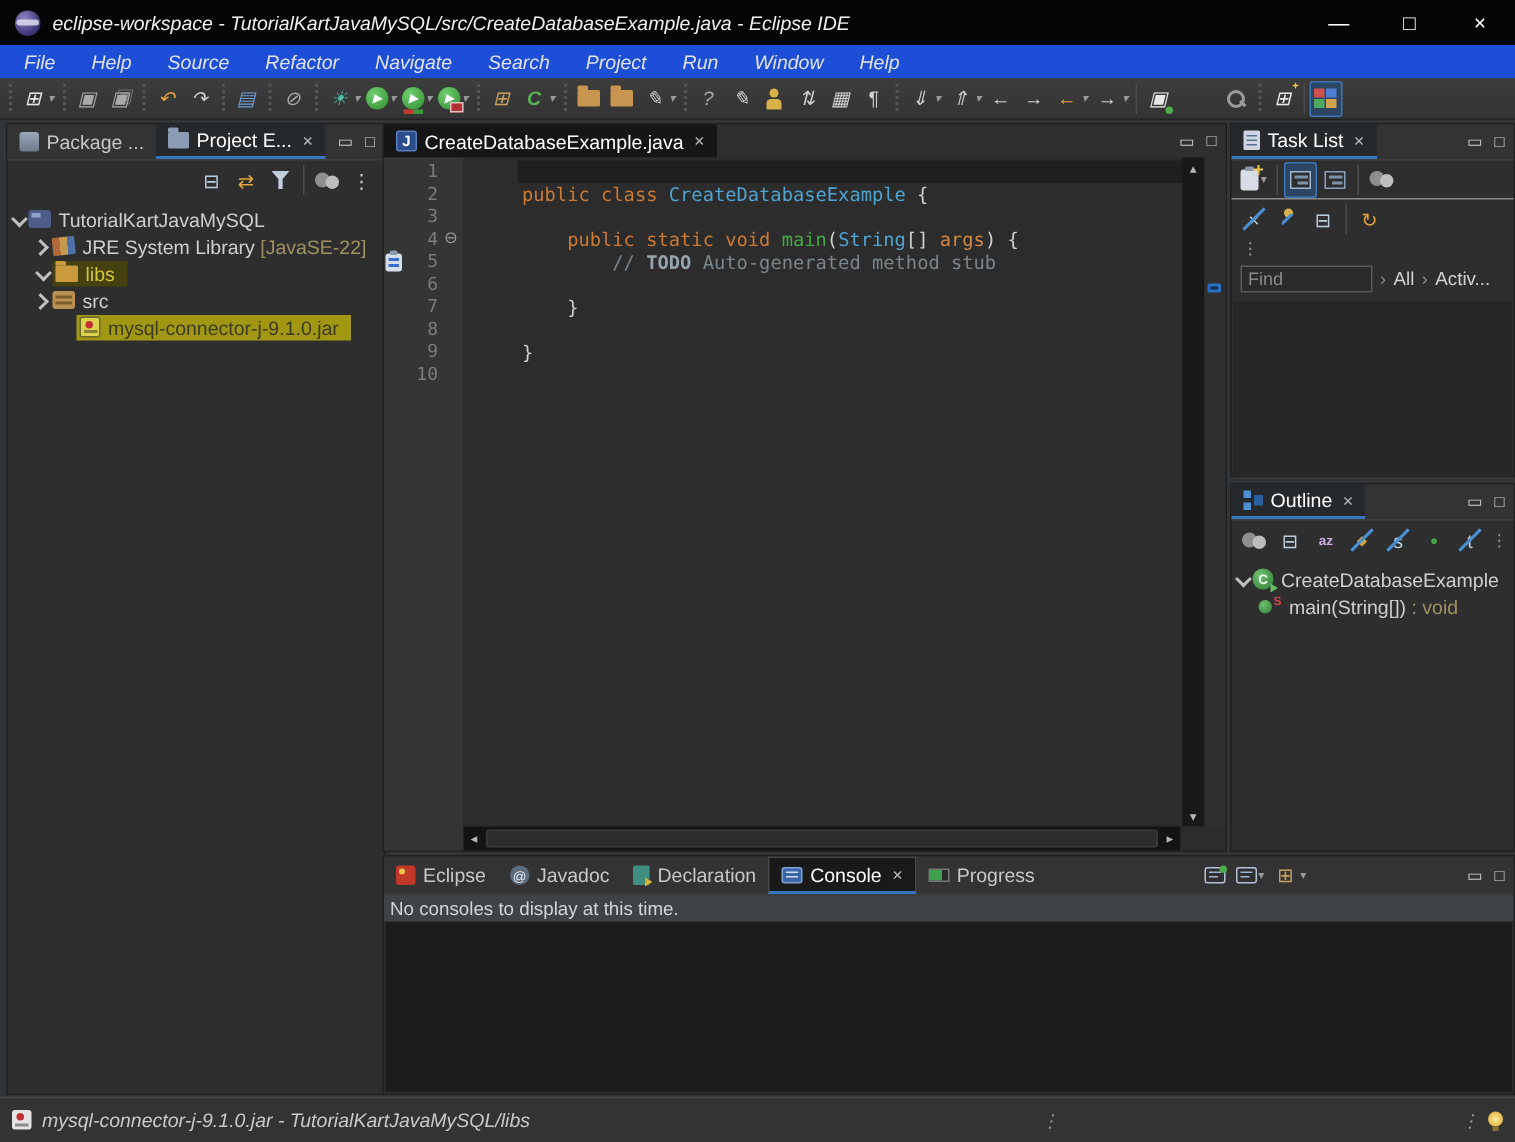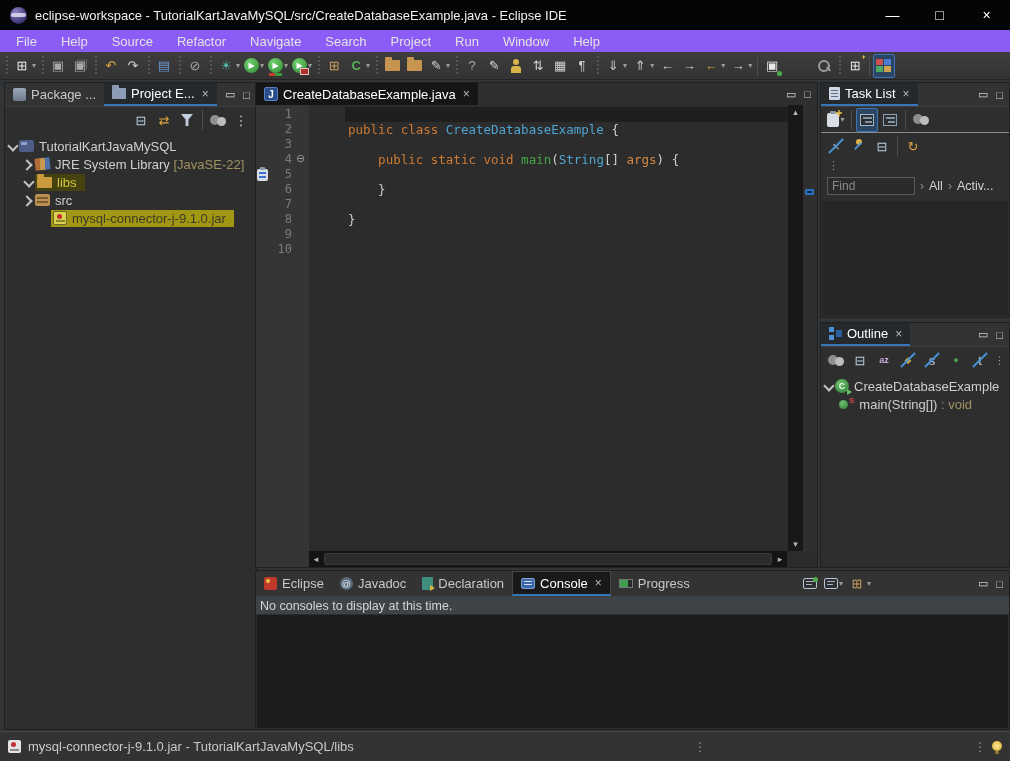--- a/index.html
+++ b/index.html
@@ -1,33 +1,33 @@
 <!DOCTYPE html>
 <html><head>
 <meta charset="utf-8">
 <style>
   * { margin:0; padding:0; box-sizing:border-box; }
   html,body { width:1010px; height:761px; overflow:hidden; background:#323537;
     font-family:"Liberation Sans", sans-serif; font-size:13px; color:#cccccc; }
-  .abs { position:absolute; }
+  .abs { position:absolute;font-style:italic; }
 
   
   #titlebar { left:0; top:0; width:1010px; height:30px; background:#050505;
     display:flex; align-items:center; }
   .app-logo { width:17px; height:17px; border-radius:50%; margin:0 8px 0 10px;
     background:radial-gradient(circle at 35% 30%, #8d83c6, #3a3370 70%, #221d4a); position:relative; overflow:hidden;}
   .app-logo::after { content:""; position:absolute; left:1px; right:1px; top:6px; height:4px;
     background:rgba(230,230,245,.8); border-radius:2px; }
   #title-text { color:#f0f0f0; font-size:13px; }
   #win-controls { margin-left:auto; display:flex; height:100%; }
   .winbtn { width:47px; height:100%; display:flex; align-items:center; justify-content:center;
     color:#ffffff; font-size:14px; }
 
   
-  #menubar { left:0; top:30px; width:1010px; height:22px; background:#8b5cf6;
+  #menubar { left:0; top:30px; width:1010px; height:22px; background:#1d4ed8;
     display:flex; align-items:center; padding-left:4px; }
   .menu-item { padding:0 12px; height:100%; display:flex; align-items:center; color:#e2e2e2; }
 
   
   #toolbar { left:0; top:52px; width:1010px; height:28px;
     background:linear-gradient(#3d3d3d,#333333); border-bottom:1px solid #232323;
     display:flex; align-items:center; padding:0 2px; }
   .tbtn { height:24px; min-width:22px; display:flex; align-items:center; justify-content:center;
     border:1px solid transparent; border-radius:2px; padding:0 1px; position:relative; }
   .tbtn.sel { border-color:#3d76b8; background:#2c4562; }
@@ -496,20 +496,21 @@
         <div class="num">10</div>
       </div>
     <div id="col-fold">
       <span id="fold-4">⊖</span>
     </div>
     <div id="col-code">
         <div class="crow cur"></div>
         <div class="crow"><span class="kw">public class </span><span class="ty">CreateDatabaseExample</span><span class="pl"> {</span></div>
         <div class="crow"></div>
         <div class="crow"><span class="pl">    </span><span class="kw">public static void </span><span class="fn">main</span><span class="pl">(</span><span class="ty">String</span><span class="pl">[] </span><span class="ar">args</span><span class="pl">) {</span></div>
+        <div class="crow"><span class="pl">        </span><span class="cm">// </span><span class="td">TODO</span><span class="cm"> Auto-generated method stub</span></div>
         <div class="crow"></div>
         <div class="crow"><span class="pl">    }</span></div>
         <div class="crow"></div>
         <div class="crow"><span class="pl">}</span></div>
         <div class="crow"></div>
       </div>
     <div id="vscroll">
       <span class="sbtn">▴</span>
       <span class="sbtn">▾</span>
     </div>

